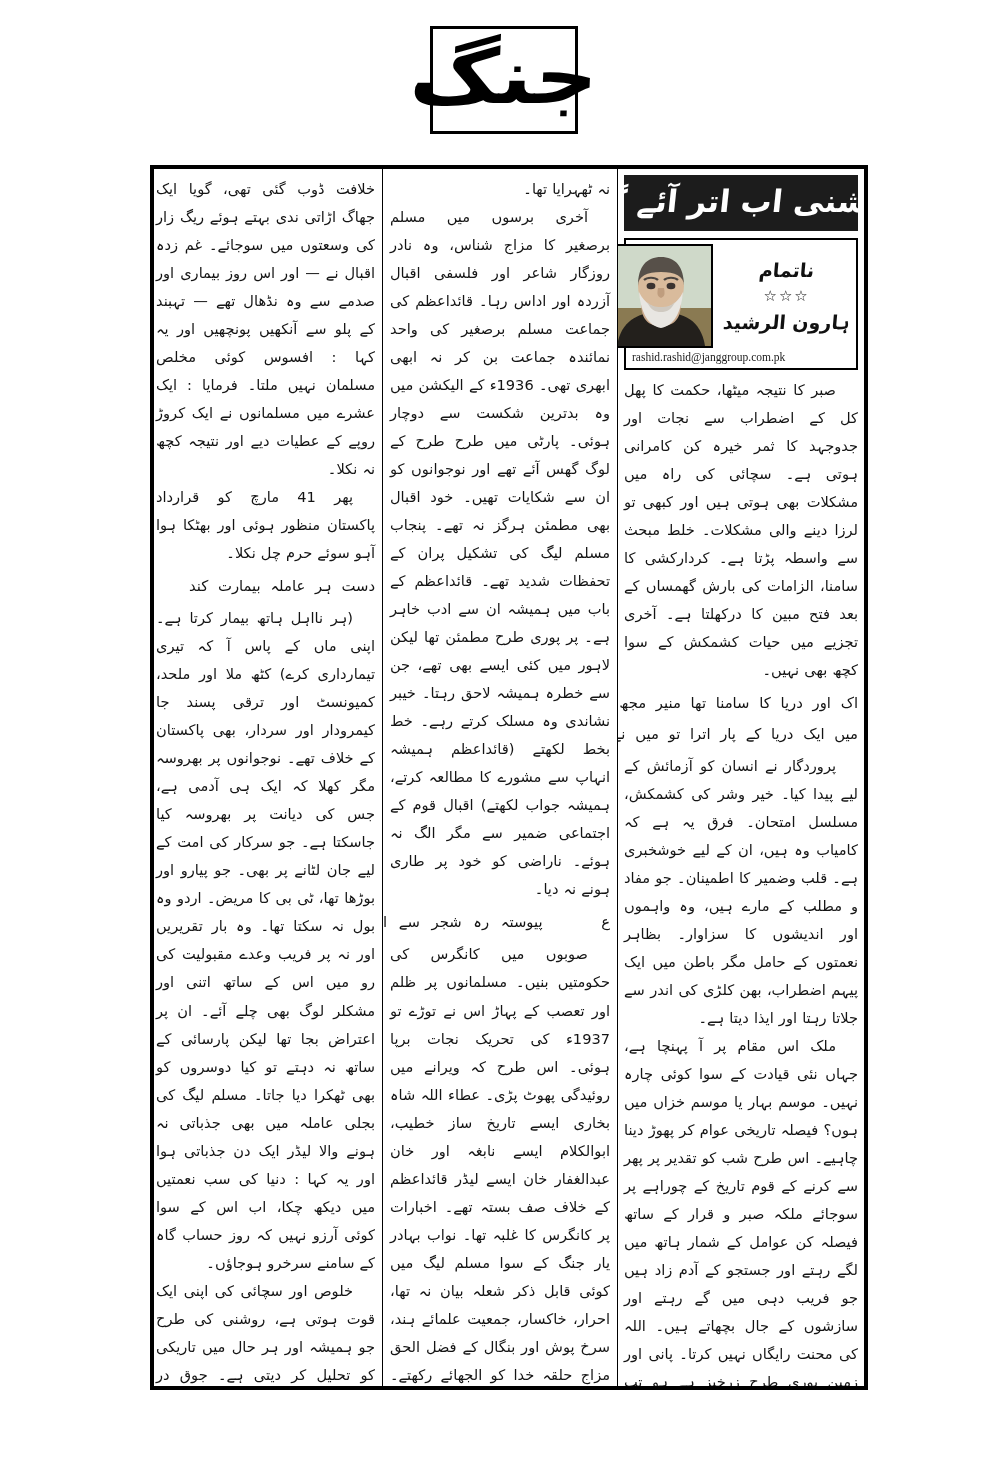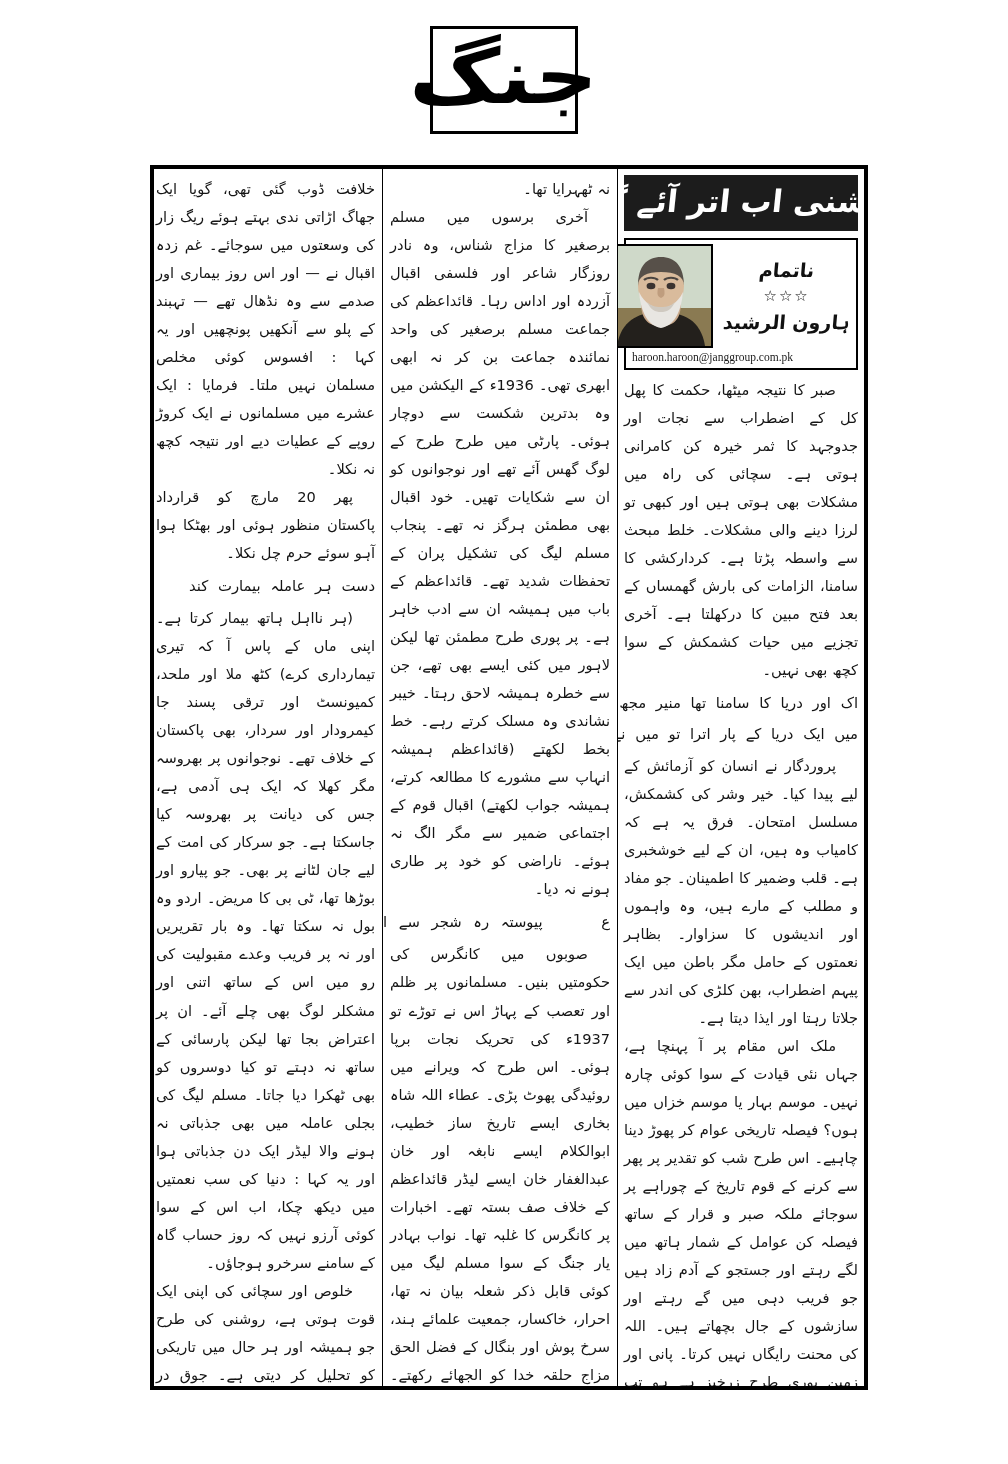--- a/index.html
+++ b/index.html
@@ -233,21 +233,21 @@
                      C60 64 56 66 50 66 C44 66 40 64 36 56 Z" fill="#cfc9c0"></path>
             <ellipse cx="40" cy="40" rx="4.4" ry="3.2" fill="#3b3330"></ellipse>
             <ellipse cx="60" cy="40" rx="4.4" ry="3.2" fill="#3b3330"></ellipse>
             <path d="M33 34 C36 31 44 31 47 34" stroke="#4a4440" stroke-width="2.2" fill="none"></path>
             <path d="M53 34 C56 31 64 31 67 34" stroke="#4a4440" stroke-width="2.2" fill="none"></path>
             <path d="M47 42 C46 48 46 50 50 52 C54 50 54 48 53 42" fill="#bf9d7e"></path>
           </svg>
         </div>
 
       </div>
-      <div class="byline-email">haroon.haroon@janggroup.com.pk</div>
+      <div class="byline-email">rashid.rashid@janggroup.com.pk</div>
     </div>
 
     <div class="body-text">
       <p>صبر کا نتیجہ میٹھا، حکمت کا پھل کل کے اضطراب سے نجات اور جدوجہد کا ثمر خیرہ کن کامرانی ہوتی ہے۔ سچائی کی راہ میں مشکلات بھی ہوتی ہیں اور کبھی تو لرزا دینے والی مشکلات۔ خلط مبحث سے واسطہ پڑتا ہے۔ کردارکشی کا سامنا، الزامات کی بارش گھمساں کے بعد فتح مبین کا درکھلتا ہے۔ آخری تجزیے میں حیات کشمکش کے سوا کچھ بھی نہیں۔</p>
       <div class="verse-block">
         <div class="verse-line">اک اور دریا کا سامنا تھا منیر مجھ کو</div>
         <div class="verse-line">میں ایک دریا کے پار اترا تو میں نے دیکھا</div>
       </div>
       <p>پروردگار نے انسان کو آزمائش کے لیے پیدا کیا۔ خیر وشر کی کشمکش، مسلسل امتحان۔ فرق یہ ہے کہ کامیاب وہ ہیں، ان کے لیے خوشخبری ہے۔ قلب وضمیر کا اطمینان۔ جو مفاد و مطلب کے مارے ہیں، وہ واہموں اور اندیشوں کا سزاوار۔ بظاہر نعمتوں کے حامل مگر باطن میں ایک پیہم اضطراب، بھن کلڑی کی اندر سے جلاتا رہتا اور ایذا دیتا ہے۔</p>
       <p>ملک اس مقام پر آ پہنچا ہے، جہاں نئی قیادت کے سوا کوئی چارہ نہیں۔ موسم بہار یا موسم خزاں میں ہوں؟ فیصلہ تاریخی عوام کر پھوڑ دینا چاہیے۔ اس طرح شب کو تقدیر پر پھر سے کرنے کے قوم تاریخ کے چوراہے پر سوجائے ملکہ صبر و قرار کے ساتھ فیصلہ کن عوامل کے شمار ہاتھ میں لگے رہتے اور جستجو کے آدم زاد ہیں جو فریب دہی میں گے رہتے اور سازشوں کے جال بچھاتے ہیں۔ اللہ کی محنت رایگاں نہیں کرتا۔ پانی اور زمین پوری طرح زرخیز ہے ہو تب بھی پکسرکسان کے لیے ہریالی اگتی ہے۔ اللہ کی بارگاہ میں خلوص ہی سب سے بڑی متاع ہے۔ کسی کا جز مالک بھی ضائع نہیں کرتا۔ ایک حدیث کا مفہوم یہ ہے کہ آدم زادہ اپنے جیسے اور جب بنے میں نکار رہتا ہے مگر چلا کی کرا نے تھا، فیصلہ تو جو تھا کا چاہیے اور خالق ارض کا فیصلہ نافذ ہوکر رہتا ہے۔</p>
@@ -269,21 +269,21 @@
       </div>
 
       <p>صوبوں میں کانگرس کی حکومتیں بنیں۔ مسلمانوں پر ظلم اور تعصب کے پہاڑ اس نے توڑے تو 1937ء کی تحریک نجات برپا ہوئی۔ اس طرح کہ ویرانے میں روئیدگی پھوٹ پڑی۔ عطاء اللہ شاہ بخاری ایسے تاریخ ساز خطیب، ابوالکلام ایسے نابغہ اور خان عبدالغفار خان ایسے لیڈر قائداعظم کے خلاف صف بستہ تھے۔ اخبارات پر کانگرس کا غلبہ تھا۔ نواب بہادر یار جنگ کے سوا مسلم لیگ میں کوئی قابل ذکر شعلہ بیان نہ تھا، احرار، خاکسار، جمعیت علمائے ہند، سرخ پوش اور بنگال کے فضل الحق مزاج حلقہ خدا کو الجھائے رکھتے۔ ملت کے مستقبل پر اندوہ ناک سے کیا رونمائی کی صحت ٹوٹ رہی تھی۔ آواز مدھم اور نظر کمزور ہوگئی تھی۔ نشست باندھے اور نظر کے میدان چار پائی پر بیٹھے، ساڑھے سات برس نہ گفتگو کیا کرتے۔ چالیس برس میں انہوں نے اپنی قوم کا احساس کمتری سے نجات دلانے، آزادی کا ولولہ جگانے اور بھولا ہوا سبق یاد دلانے میں کھپا دیے تھے۔</p>
 
     </div>
   </div>
 
   <div class="col col-left">
     <div class="body-text">
       <p class="no-indent">خلافت ڈوب گئی تھی، گویا ایک جھاگ اڑاتی ندی بہتے ہوئے ریگ زار کی وسعتوں میں سوجائے۔ غم زدہ اقبال نے — اور اس روز بیماری اور صدمے سے وہ نڈھال تھے — تہبند کے پلو سے آنکھیں پونچھیں اور یہ کہا : افسوس کوئی مخلص مسلمان نہیں ملتا۔ فرمایا : ایک عشرے میں مسلمانوں نے ایک کروڑ روپے کے عطیات دیے اور نتیجہ کچھ نہ نکلا۔</p>
-      <p>پھر 20 مارچ کو قرارداد پاکستان منظور ہوئی اور بھٹکا ہوا آہو سوئے حرم چل نکلا۔</p>
+      <p>پھر 41 مارچ کو قرارداد پاکستان منظور ہوئی اور بھٹکا ہوا آہو سوئے حرم چل نکلا۔</p>
 
       <div class="verse-block">
         <div class="verse-line">دست ہر عاملہ بیمارت کند</div>
       </div>
 
       <p>(ہر نااہل ہاتھ بیمار کرتا ہے۔ اپنی ماں کے پاس آ کہ تیری تیمارداری کرے) کٹھ ملا اور ملحد، کمیونسٹ اور ترقی پسند جا کیمرودار اور سردار، بھی پاکستان کے خلاف تھے۔ نوجوانوں پر بھروسہ مگر کھلا کہ ایک ہی آدمی ہے، جس کی دیانت پر بھروسہ کیا جاسکتا ہے۔ جو سرکار کی امت کے لیے جان لٹانے پر بھی۔ جو پیارو اور بوڑھا تھا، ٹی بی کا مریض۔ اردو وہ بول نہ سکتا تھا۔ وہ بار تقریریں اور نہ پر فریب وعدے مقبولیت کی رو میں اس کے ساتھ اتنی اور مشکلر لوگ بھی چلے آئے۔ ان پر اعتراض بجا تھا لیکن پارسائی کے ساتھ نہ دہتے تو کیا دوسروں کو بھی ٹھکرا دیا جاتا۔ مسلم لیگ کی بجلی عاملہ میں بھی جذباتی نہ ہونے والا لیڈر ایک دن جذباتی ہوا اور یہ کہا : دنیا کی سب نعمتیں میں دیکھ چکا، اب اس کے سوا کوئی آرزو نہیں کہ روز حساب گاہ کے سامنے سرخرو ہوجاؤں۔</p>
       <p>خلوص اور سچائی کی اپنی ایک قوت ہوتی ہے، روشنی کی طرح جو ہمیشہ اور ہر حال میں تاریکی کو تحلیل کر دیتی ہے۔ جوق در جوق نوجوان امنڈنے لگے۔ سری نگر سے خورشید طلوع ہوا، لاہور سے نظامی اور میانوالی سے عبدالستار خاں نیازی۔ دیکھتے ہی دیکھتے برصغیر کے در وبام روشن ہو گئے۔ ''مقدسین'' اور ژولیدہ فکروں نے خاک چاٹی اور 240 برس کے بعد مسلمان آزاد ہو گئے۔</p>
 
     </div>
   </div>

